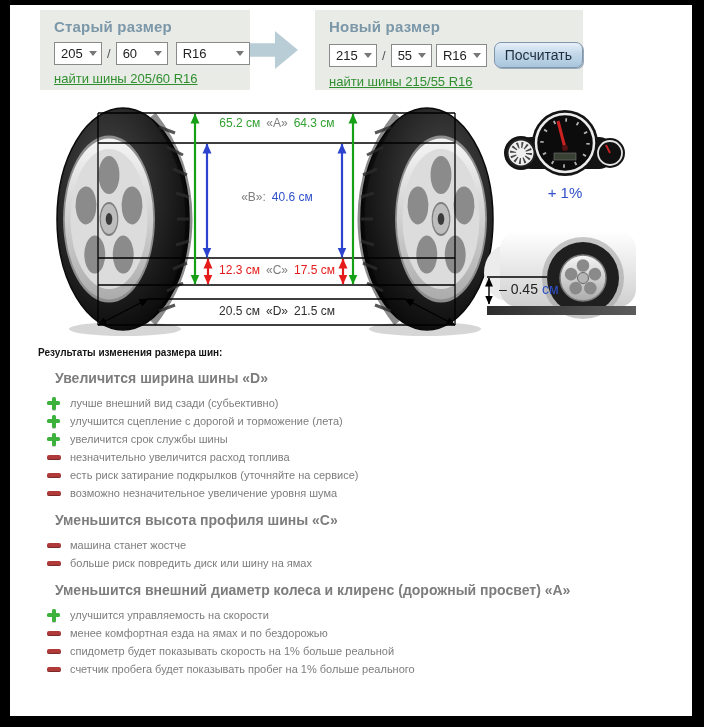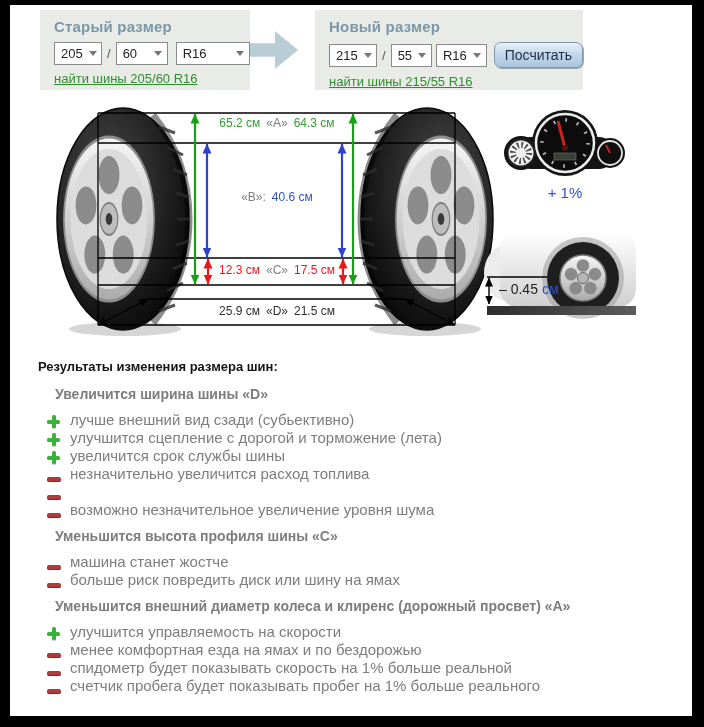--- a/index.html
+++ b/index.html
@@ -34,25 +34,25 @@
   .t-red{color:var(--text-red);}
   .t-gray{color:var(--label-gray);}
   .t-dark{color:#2f2f2f;}
   .speedo-label{position:absolute;left:505px;top:179px;width:100px;text-align:center;font-size:15px;color:var(--value-blue);}
   .clear-label{position:absolute;left:489px;top:276px;font-size:14px;white-space:nowrap;}
   .clear-label .val{color:#222;}
   .clear-label .unit{color:var(--value-blue);margin-left:4px;}
 
   
   .results{position:absolute;left:28px;top:338px;width:640px;}
-  .results h2{margin:16px 0 12px;font-size:13px;font-weight:bold;color:#151515;}
+  .results h2{margin:4px 0 12px;font-size:10px;font-weight:bold;color:#151515;}
   .res-section{margin-bottom:10px;}
   .res-section h3{margin:0 17px 8px;font-size:14px;font-weight:bold;color:var(--label-gray);}
   .res-section ul{margin:0;padding:0;list-style:none;}
-  .res-section li{display:flex;align-items:flex-end;height:18px;font-size:15px;color:var(--label-gray);}
+  .res-section li{display:flex;align-items:center;height:18px;font-size:11px;color:var(--label-gray);}
   .ico{width:15px;display:flex;align-items:center;justify-content:center;margin:0 9px 0 8px;flex:none;}
   .plus{position:relative;width:13px;height:13px;}
   .plus::before{content:"";position:absolute;left:4.5px;top:0;width:4px;height:13px;background:var(--plus-green);border-radius:1.5px;box-shadow:0 1px 0 rgba(0,0,0,.2);}
   .plus::after{content:"";position:absolute;left:0;top:4.5px;width:13px;height:4px;background:var(--plus-green);border-radius:1.5px;}
   .minus{width:14px;height:5px;background:var(--minus-red);border-radius:2px;box-shadow:inset 0 -1px 0 rgba(0,0,0,.3);}
 </style>
 </head>
 <body>
 
 <div class="page">
@@ -232,21 +232,21 @@
   <div class="dlabel" style="top:111px">
     <span class="t-green">65.2 см</span><span class="t-gray">«A»</span><span class="t-green">64.3 см</span>
   </div>
   <div class="dlabel" style="top:185px">
     <span class="t-gray">«B»:</span><span class="t-blue">40.6 см</span>
   </div>
   <div class="dlabel" style="top:258px">
     <span class="t-red">12.3 см</span><span class="t-gray">«C»</span><span class="t-red">17.5 см</span>
   </div>
   <div class="dlabel" style="top:299px">
-    <span class="t-dark">25.9 см</span><span class="t-dark">«D»</span><span class="t-dark">21.5 см</span>
+    <span class="t-dark">20.5 см</span><span class="t-dark">«D»</span><span class="t-dark">21.5 см</span>
   </div>
   <div class="speedo-label">+ 1%</div>
   <div class="clear-label">
     <span class="val">– 0.45</span><span class="unit">см</span>
   </div>
 
   <div class="results">
     <h2>Результаты изменения размера шин:</h2>
 
     <div class="res-section">
@@ -273,20 +273,21 @@
         <li>
               <span class="ico">
                 <span class="minus"></span>
               </span>
               <span>незначительно увеличится расход топлива</span>
             </li>
         <li>
               <span class="ico">
                 <span class="minus"></span>
               </span>
+              <span>есть риск затирание подкрылков (уточняйте на сервисе)</span>
             </li>
         <li>
               <span class="ico">
                 <span class="minus"></span>
               </span>
               <span>возможно незначительное увеличение уровня шума</span>
             </li>
       </ul>
     </div>
 

